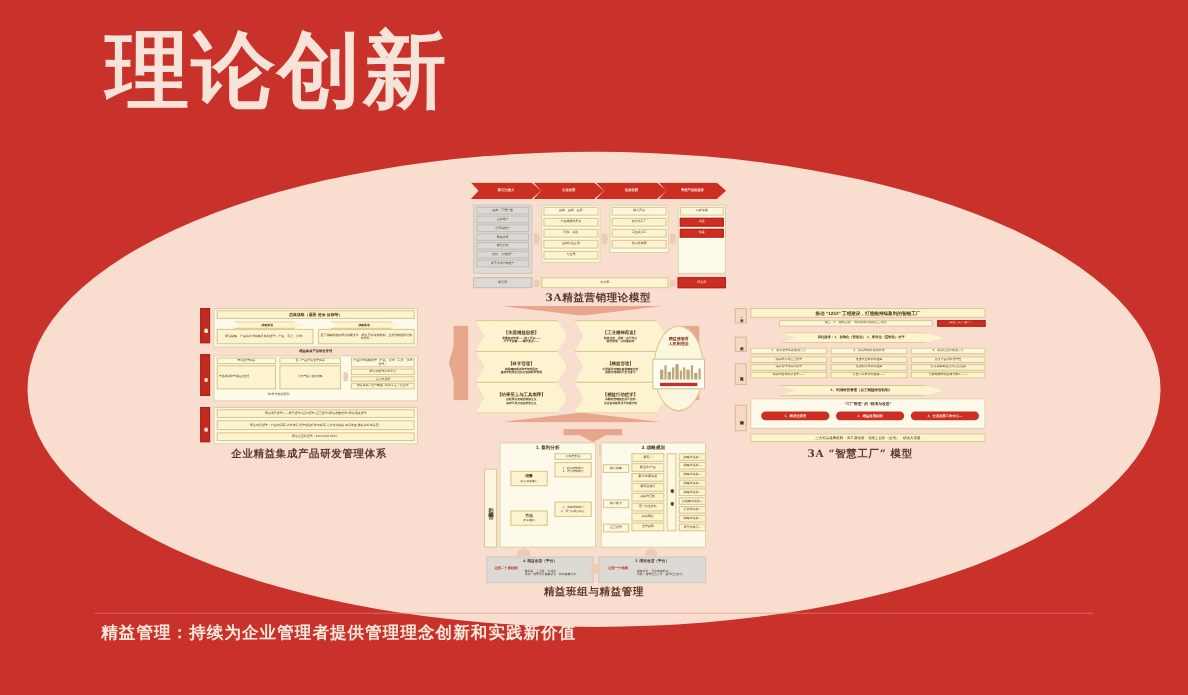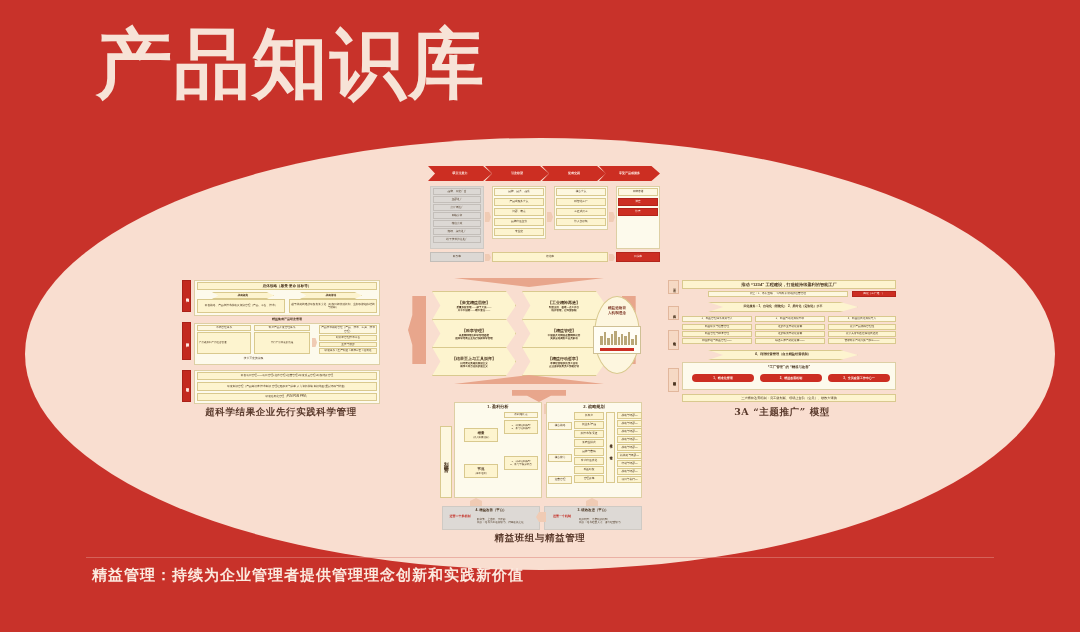--- a/index.html
+++ b/index.html
@@ -100,21 +100,21 @@
     display:flex;align-items:center;justify-content:center;font-size:3px;font-weight:bold;}
 </style>
 </head>
 <body>
 
 <div id="stage">
 
   <div class="ellipse"></div>
 
   <div class="header">
-    <div class="title">产品知识库</div>
+    <div class="title">理论创新</div>
   </div>
 
   <div class="panel" style="left:428px;top:166px;width:232px;height:112px;">
 
     <div class="arw-r" style="left:0px;top:0px;width:64px;height:15px;">
       <span>吸引注意力</span>
     </div>
     <div class="arw-r" style="left:57px;top:0px;width:64px;height:15px;">
       <span>引发欲望</span>
     </div>
@@ -157,20 +157,21 @@
     <div class="bx pale" style="left:190px;top:22px;width:40px;height:8px;">口碑传播</div>
     <div class="bx red" style="left:190px;top:32px;width:40px;height:8px;">满意</div>
     <div class="bx red" style="left:190px;top:42px;width:40px;height:8px;">惊喜</div>
 
     <div class="bx grey" style="left:2px;top:86px;width:54px;height:10px;">吸引率</div>
     <div class="bx" style="left:64px;top:86px;width:116px;height:10px;">转化率</div>
     <div class="bx red" style="left:188px;top:86px;width:44px;height:10px;">回头率</div>
     <div class="chev" style="left:57px;top:88px;width:6px;height:7px;"></div>
     <div class="chev" style="left:181px;top:88px;width:6px;height:7px;"></div>
 
+    <div class="cap" style="left:0;top:99px;">3A精益营销理论模型</div>
   </div>
 
   <div class="panel" style="left:182px;top:278px;width:198px;height:138px;">
 
     <div class="bx redv" style="left:0px;top:2px;width:9px;height:32px;font-size:3px;">公司战略与产品战略</div>
     <div class="bx redv" style="left:0px;top:44px;width:9px;height:38px;font-size:3px;">技术产品平台设计</div>
     <div class="bx redv" style="left:0px;top:92px;width:9px;height:32px;font-size:3px;">研发基础管理</div>
 
     <div class="grp" style="left:12px;top:2px;width:186px;height:36px;"></div>
     <div class="bx" style="left:15px;top:4px;width:180px;height:8px;font-size:3.6px;font-weight:bold;">总体战略（愿景 使命 目标等）</div>
@@ -199,21 +200,21 @@
     <div class="bx" style="left:137px;top:57px;width:58px;height:6px;">研究和管理技术平台</div>
     <div class="bx" style="left:137px;top:64px;width:58px;height:5px;">主技与演进</div>
     <div class="bx" style="left:137px;top:70px;width:58px;height:6px;">研发体系 / 生产制造 / 标准工艺 / 信息化</div>
     <div class="bx noborder" style="left:15px;top:78px;width:113px;height:6px;font-size:2.8px;">技术开发的流程</div>
 
     <div class="grp" style="left:12px;top:92px;width:186px;height:34px;"></div>
     <div class="bx" style="left:15px;top:94px;width:180px;height:8px;">研发项目管理——项目管理+运作管理+运营管理+研发质量管理+研发绩效管理</div>
     <div class="bx" style="left:15px;top:104px;width:180px;height:9px;">研发知识管理（产品知识库 技术知识 管理经验积累与共享 人力资源模块 知识地图 重点课程与讲座）</div>
     <div class="bx" style="left:15px;top:115px;width:180px;height:8px;">研发信息化管理（PLM PDM PPM）</div>
 
-    <div class="cap" style="left:0;top:128px;">超科学结果企业先行实践科学管理</div>
+    <div class="cap" style="left:0;top:128px;">企业精益集成产品研发管理体系</div>
   </div>
 
   <div class="panel" style="left:424px;top:278px;width:220px;height:112px;">
 
     <div class="tri-d" style="left:30px;top:0px;width:150px;height:9px;"></div>
     <div class="big-arrow-l" style="left:-16px;top:18px;width:18px;height:68px;"></div>
     <div class="big-arrow-r" style="left:198px;top:18px;width:18px;height:68px;"></div>
 
     <div class="arw-r cream" style="left:8px;top:13px;width:82px;height:25px;flex-direction:column;padding-top:2px;">
       <b style="font-size:4px;">【朱宽精益思想】</b>
@@ -306,21 +307,21 @@
       </div>
 
     <div class="grp" style="left:14px;top:84px;width:214px;height:28px;"></div>
     <div class="bx noborder" style="left:14px;top:86px;width:214px;height:7px;font-size:3.4px;font-weight:bold;">“工厂管理” 的 “精准与改善”</div>
     <div class="pill" style="left:24px;top:96px;width:62px;height:8px;">1、精准化管理</div>
     <div class="pill" style="left:92px;top:96px;width:62px;height:8px;">2、精益改善机制</div>
     <div class="pill" style="left:160px;top:96px;width:62px;height:8px;">3、全员改善工作中心—</div>
 
     <div class="bx" style="left:14px;top:116px;width:214px;height:8px;font-size:3.2px;">三大精益改善机制：员工微创新、现场上台阶（全员）、绩效大课题</div>
 
-    <div class="cap" style="left:0;top:128px;">3A “主题推广” 模型</div>
+    <div class="cap" style="left:0;top:128px;">3A “智慧工厂” 模型</div>
   </div>
 
   <div class="panel" style="left:436px;top:398px;width:208px;height:138px;">
 
     <div class="big-arrow-d" style="left:76px;top:-8px;width:54px;height:12px;"></div>
 
     <div class="bx noborder" style="left:4px;top:28px;width:12px;height:72px;font-size:4.6px;font-weight:bold;background:#fdf7e0;border:.6px solid #d9c98e;writing-mode:vertical-rl;text-orientation:upright;letter-spacing:2px;">利润经营</div>
 
     <div class="grp" style="left:18px;top:4px;width:88px;height:96px;"></div>
     <div class="bx noborder" style="left:18px;top:5px;width:88px;height:7px;font-size:4.2px;font-weight:bold;">1.  盈利分析</div>

